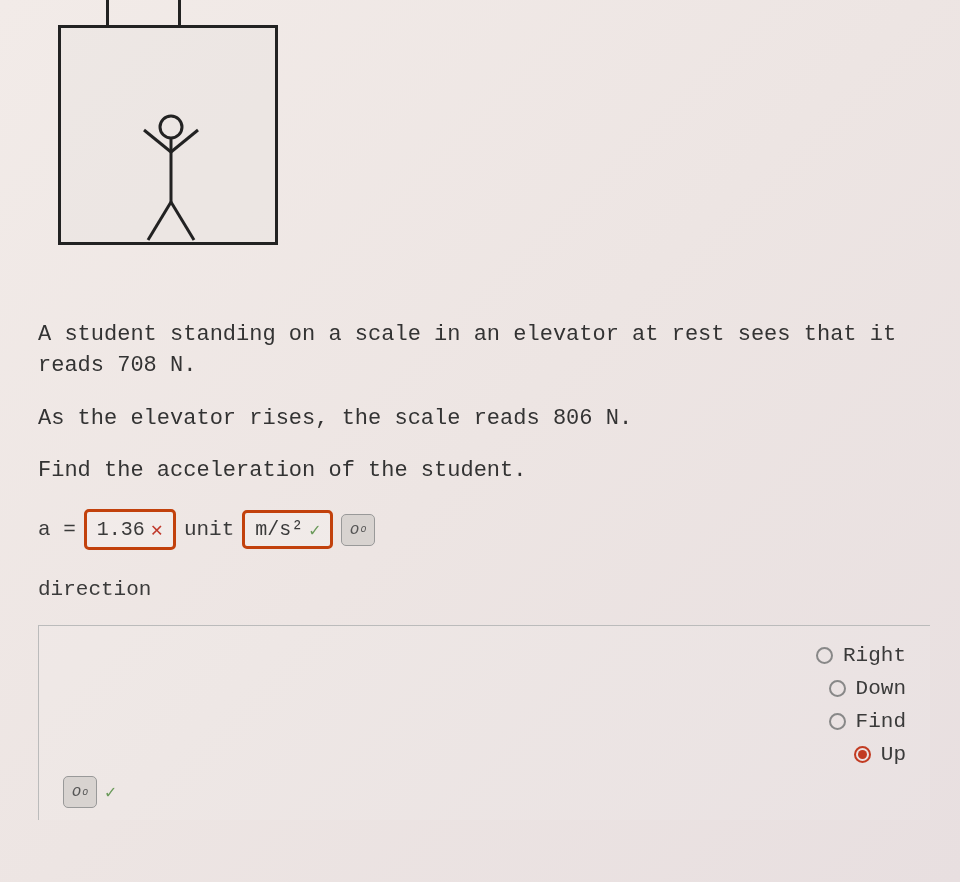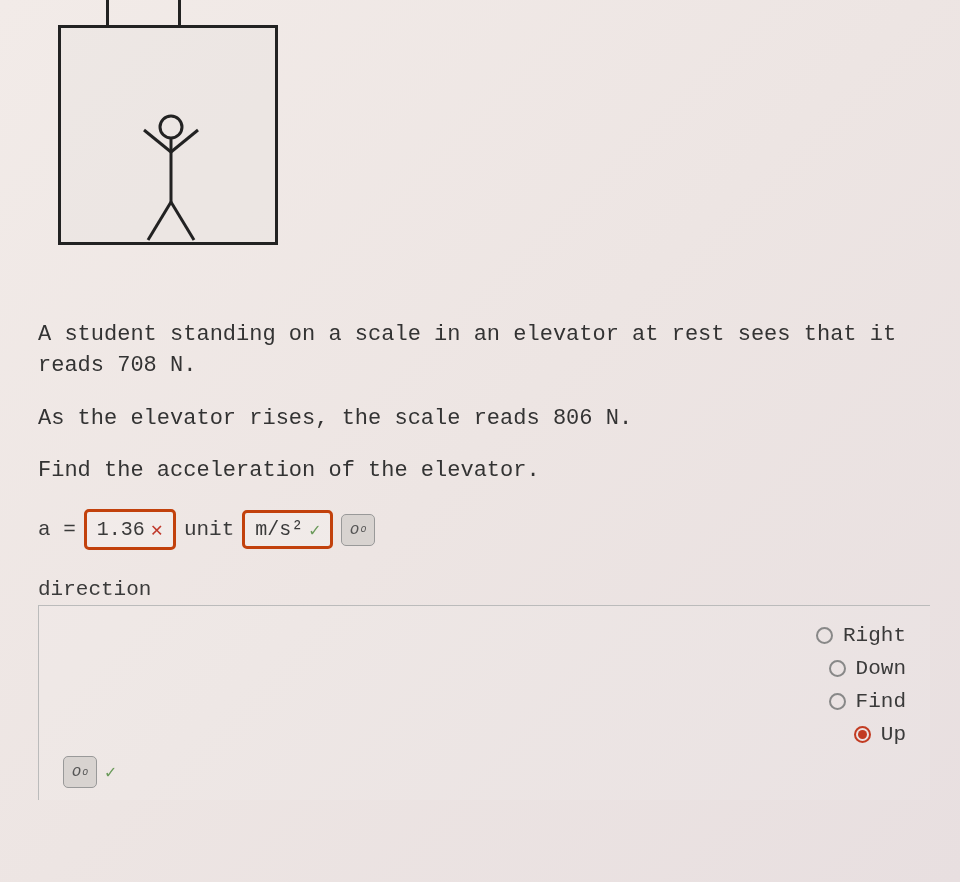--- a/index.html
+++ b/index.html
@@ -97,21 +97,21 @@
     align-items: center;
     justify-content: center;
     font-size: 16px;
     color: #555;
     cursor: pointer;
     font-style: italic;
   }
   .sig-btn sup { font-size: 10px; margin-left:1px;}
   .direction-label {
     font-size: 21px;
-    margin-bottom: 4px;
+    margin-bottom: 24px;
   }
   .options-box {
     border: 1px solid #bbb;
     border-bottom: none;
     border-right: none;
     padding: 18px 24px 12px 24px;
     background: rgba(255,255,255,0.08);
   }
   .option {
     display: flex;
@@ -165,21 +165,21 @@
         <line x1="45" y1="40" x2="72" y2="18" stroke="#222" stroke-width="3"></line>
         <line x1="45" y1="90" x2="22" y2="128" stroke="#222" stroke-width="3"></line>
         <line x1="45" y1="90" x2="68" y2="128" stroke="#222" stroke-width="3"></line>
       </svg>
     </div>
   </div>
 
   <div class="question-text">
     <p>A student standing on a scale in an elevator at rest sees that it reads 708 N.</p>
     <p>As the elevator rises, the scale reads 806 N.</p>
-    <p>Find the acceleration of the elevator.</p>
+    <p>Find the acceleration of the student.</p>
   </div>
 
   <div class="answer-row">
     <span>a =</span>
     <span class="box">
       <span>1.36</span>
       <span class="incorrect-mark">✕</span>
     </span>
     <span>unit</span>
     <span class="box">

